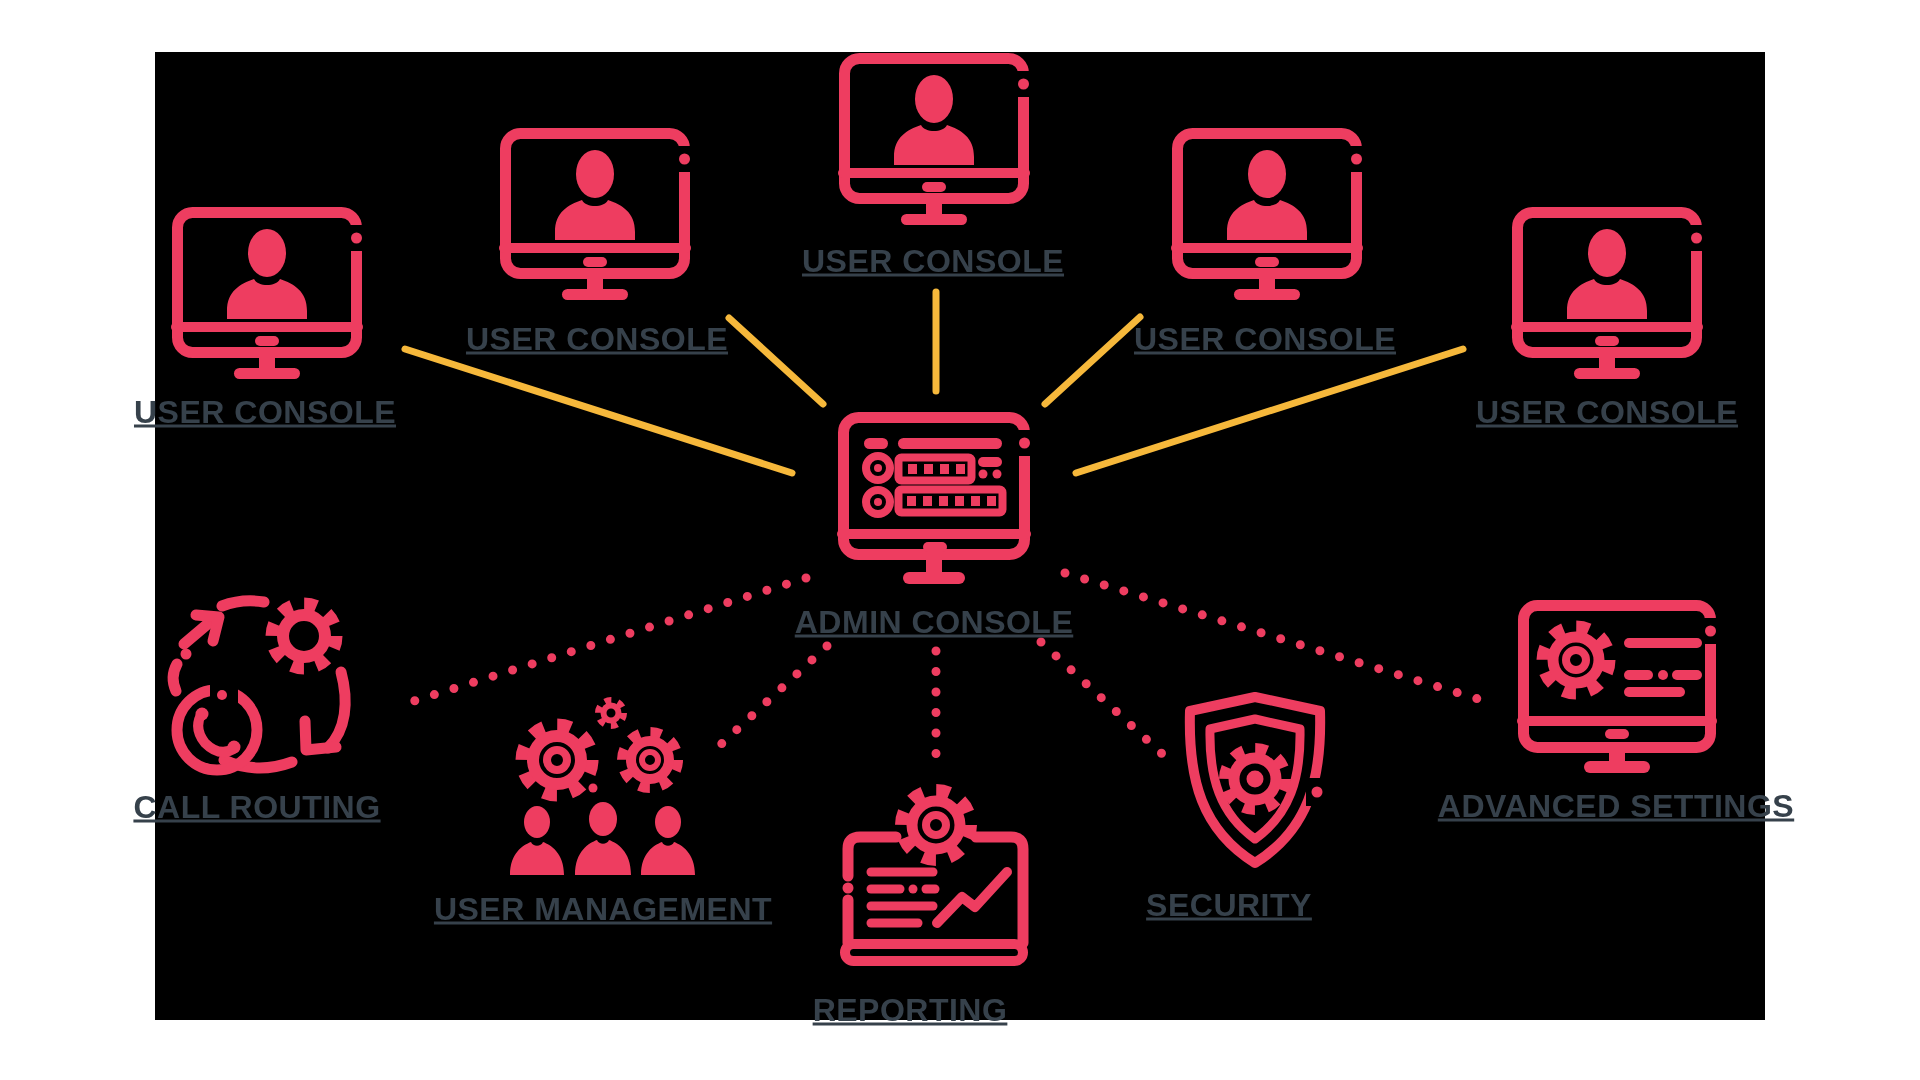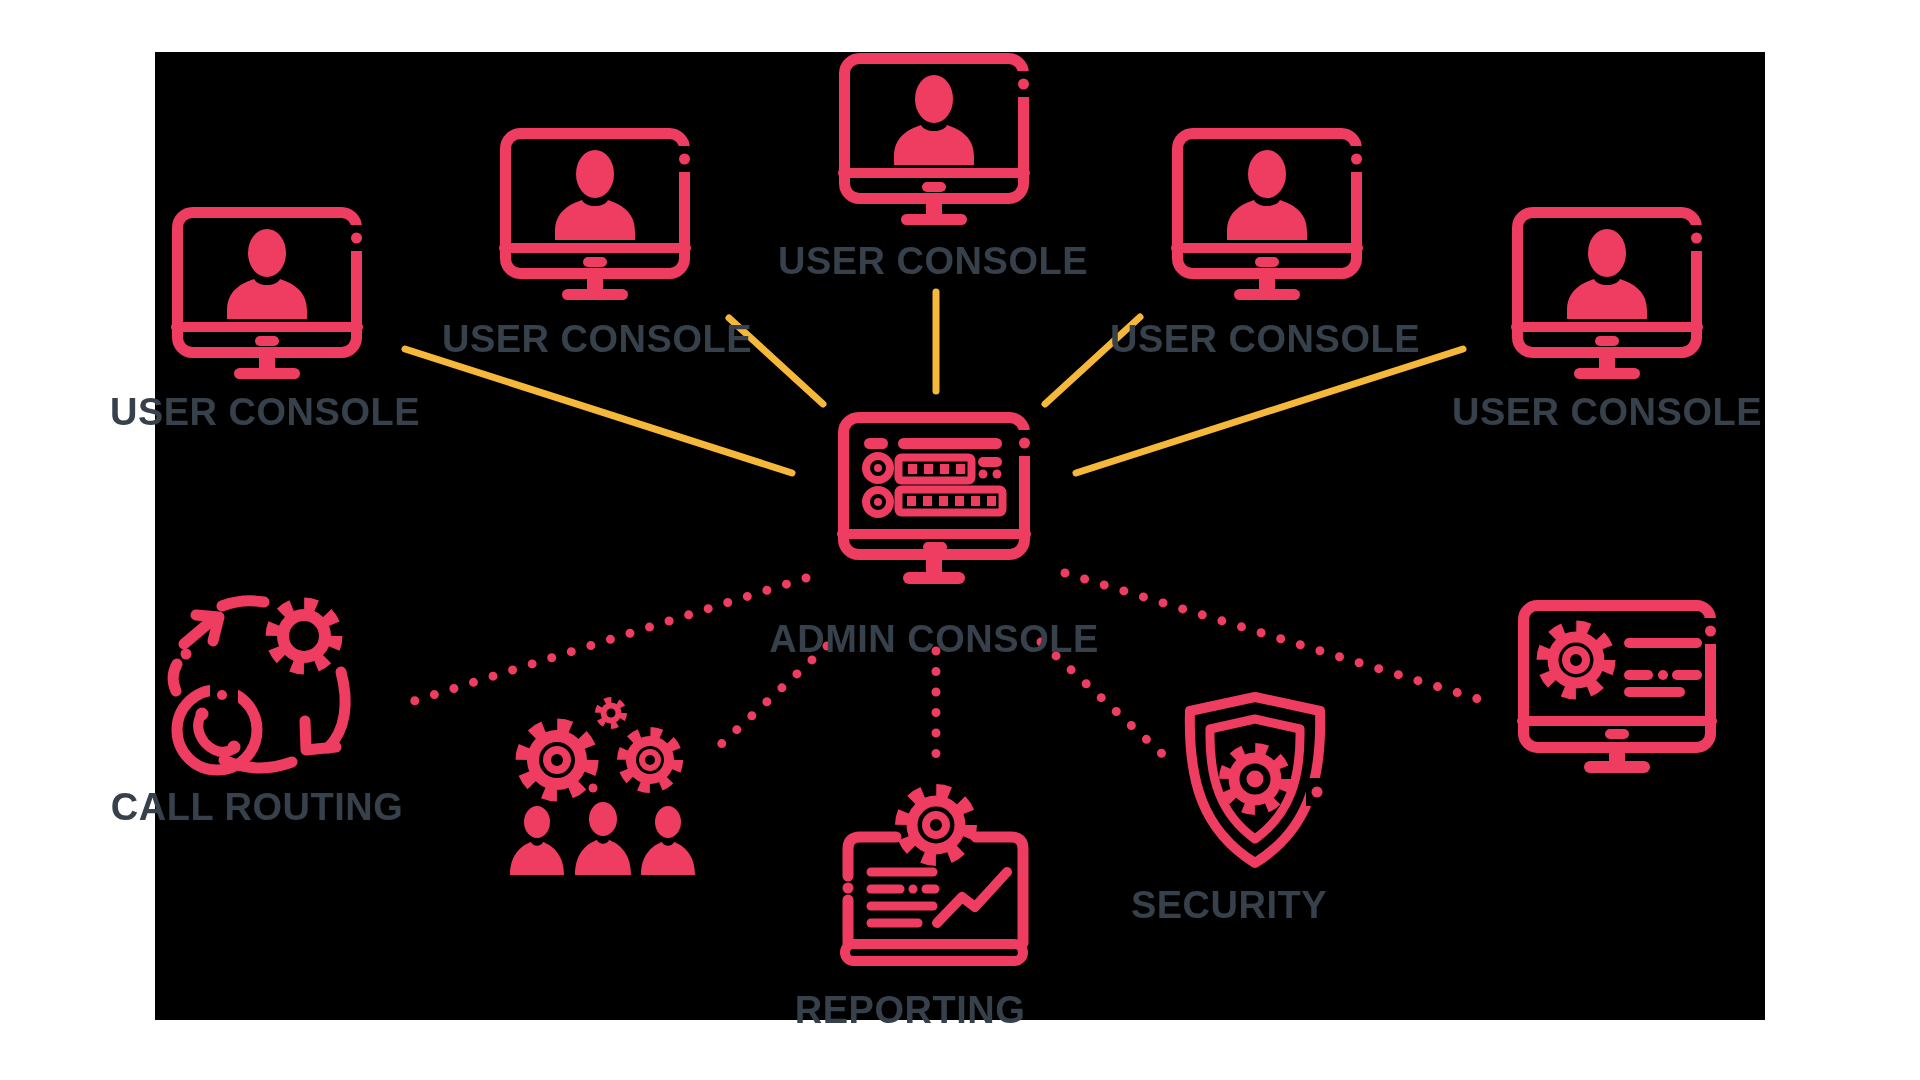--- a/index.html
+++ b/index.html
@@ -10,22 +10,22 @@
     --page-bg:#FFFFFF;
   }
   *{margin:0;padding:0;box-sizing:border-box}
   html,body{width:1920px;height:1080px;background:var(--page-bg);overflow:hidden;
     font-family:"Liberation Sans", sans-serif;}
   .page{position:relative;width:1920px;height:1080px;background:var(--page-bg)}
   .board{position:absolute;left:155px;top:52px;width:1610px;height:968px;background:var(--board-bg)}
   .board svg{position:absolute;left:0;top:0}
   .lbl{
     position:absolute;transform:translate(-50%,-50%);
-    color:var(--slate);font-weight:bold;font-size:38px;letter-spacing:.5px;
-    white-space:nowrap;text-transform:uppercase;
+    color:var(--slate);font-weight:bold;font-size:32px;letter-spacing:.5px;
+    white-space:nowrap;text-transform:uppercase;text-decoration:underline;
   }
   
   .sP{stroke:var(--pink);fill:none;stroke-linecap:round;stroke-linejoin:round}
   .fP{fill:var(--pink);stroke:none}
   .bgc{fill:var(--board-bg);stroke:none}
   .teeth{stroke:var(--pink);fill:none;stroke-linecap:butt}
   .yline{stroke:var(--yellow);stroke-width:7;stroke-linecap:round}
   .dline{stroke:var(--pink);stroke-width:9;stroke-linecap:round;stroke-dasharray:0 20.5;fill:none}
 </style>
 </head>
@@ -218,18 +218,20 @@
         <rect class="bgc" x="184" y="18" width="17" height="26"></rect>
         <circle class="fP" cx="192.5" cy="31" r="5.5"></circle>
       </g>
     </svg>
 
     <div class="lbl" style="left:110px;top:360px">USER CONSOLE</div>
     <div class="lbl" style="left:442px;top:287px">USER CONSOLE</div>
     <div class="lbl" style="left:778px;top:209px">USER CONSOLE</div>
     <div class="lbl" style="left:1110px;top:287px">USER CONSOLE</div>
     <div class="lbl" style="left:1452px;top:360px">USER CONSOLE</div>
-    <div class="lbl" style="left:779px;top:587px">ADMIN CONSOLE</div>
+    <div class="lbl" style="left:779px;top:570px">ADMIN CONSOLE</div>
     <div class="lbl" style="left:102px;top:755px">CALL ROUTING</div>
+    <div class="lbl" style="left:448px;top:857px">USER MANAGEMENT</div>
     <div class="lbl" style="left:755px;top:958px">REPORTING</div>
     <div class="lbl" style="left:1074px;top:853px">SECURITY</div>
+    <div class="lbl" style="left:1461px;top:754px">ADVANCED SETTINGS</div>
   </div>
 </div>
 
 </body></html>

